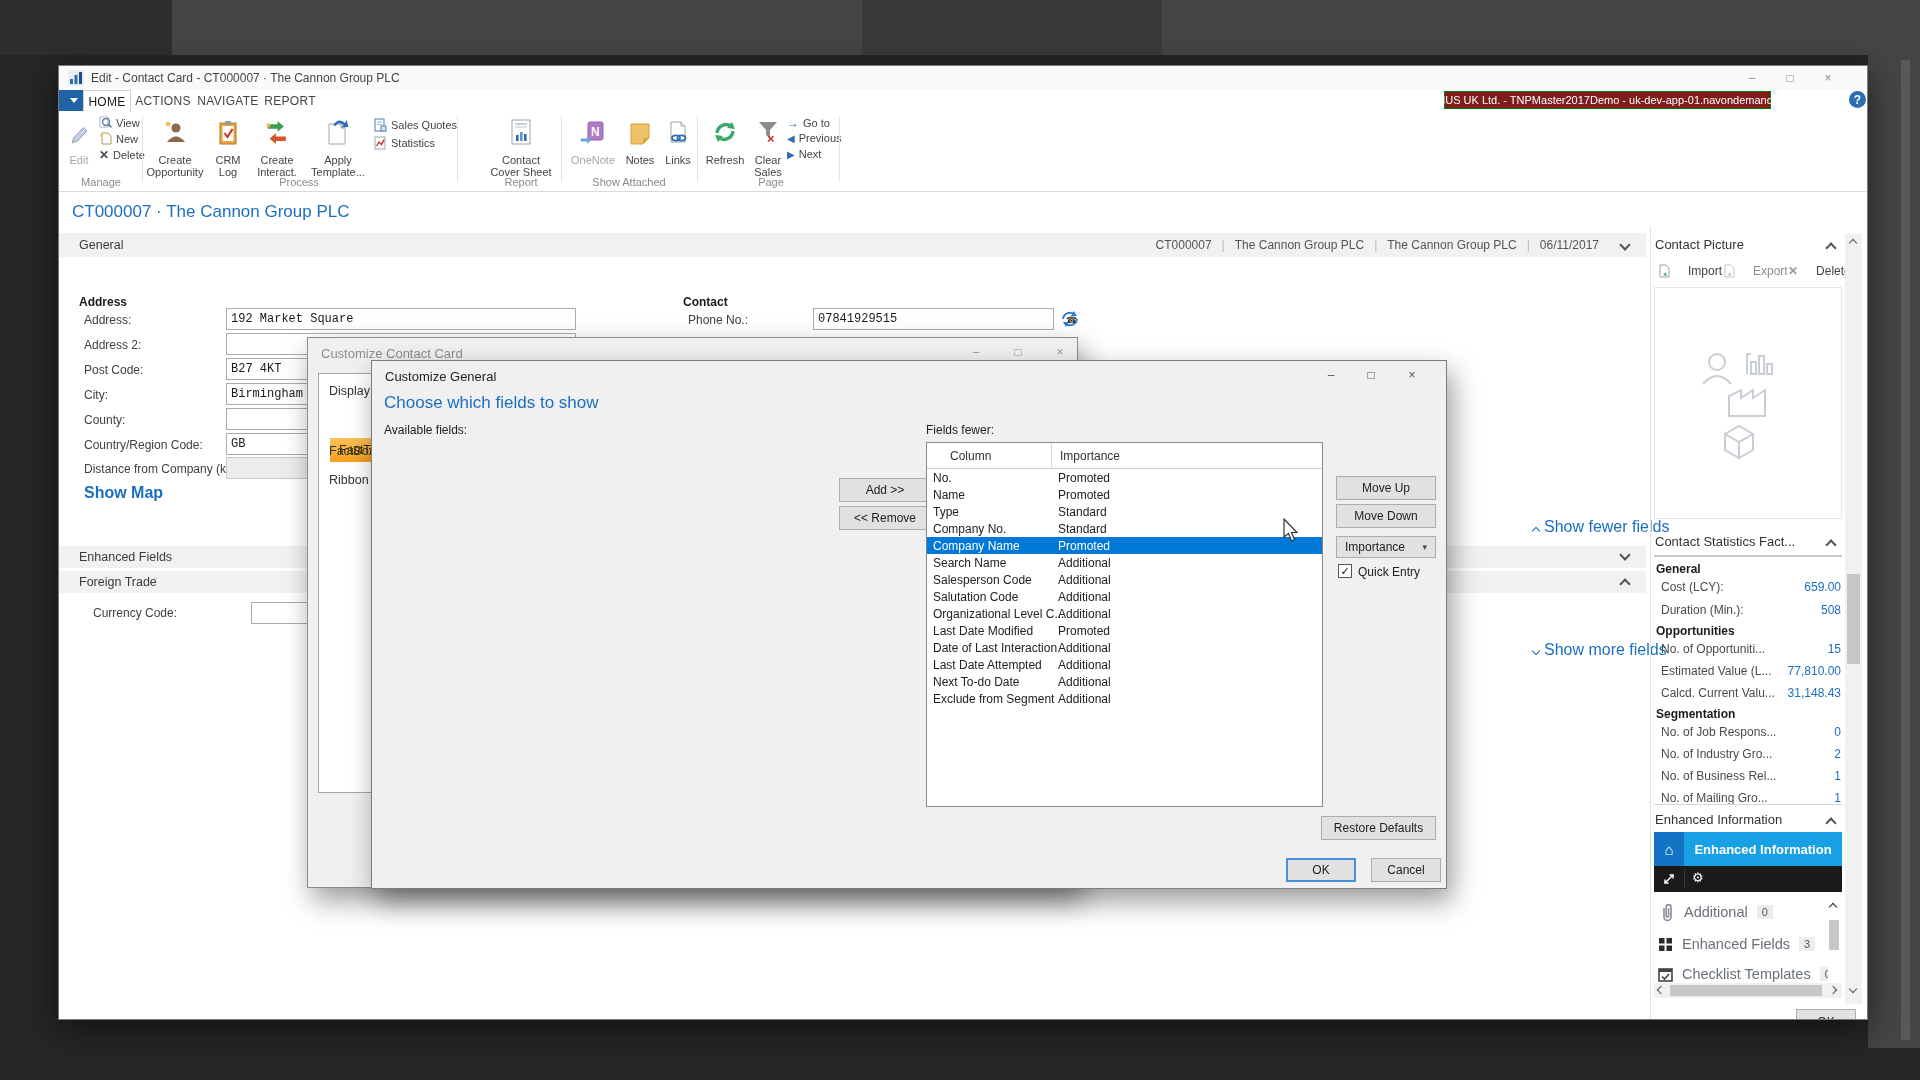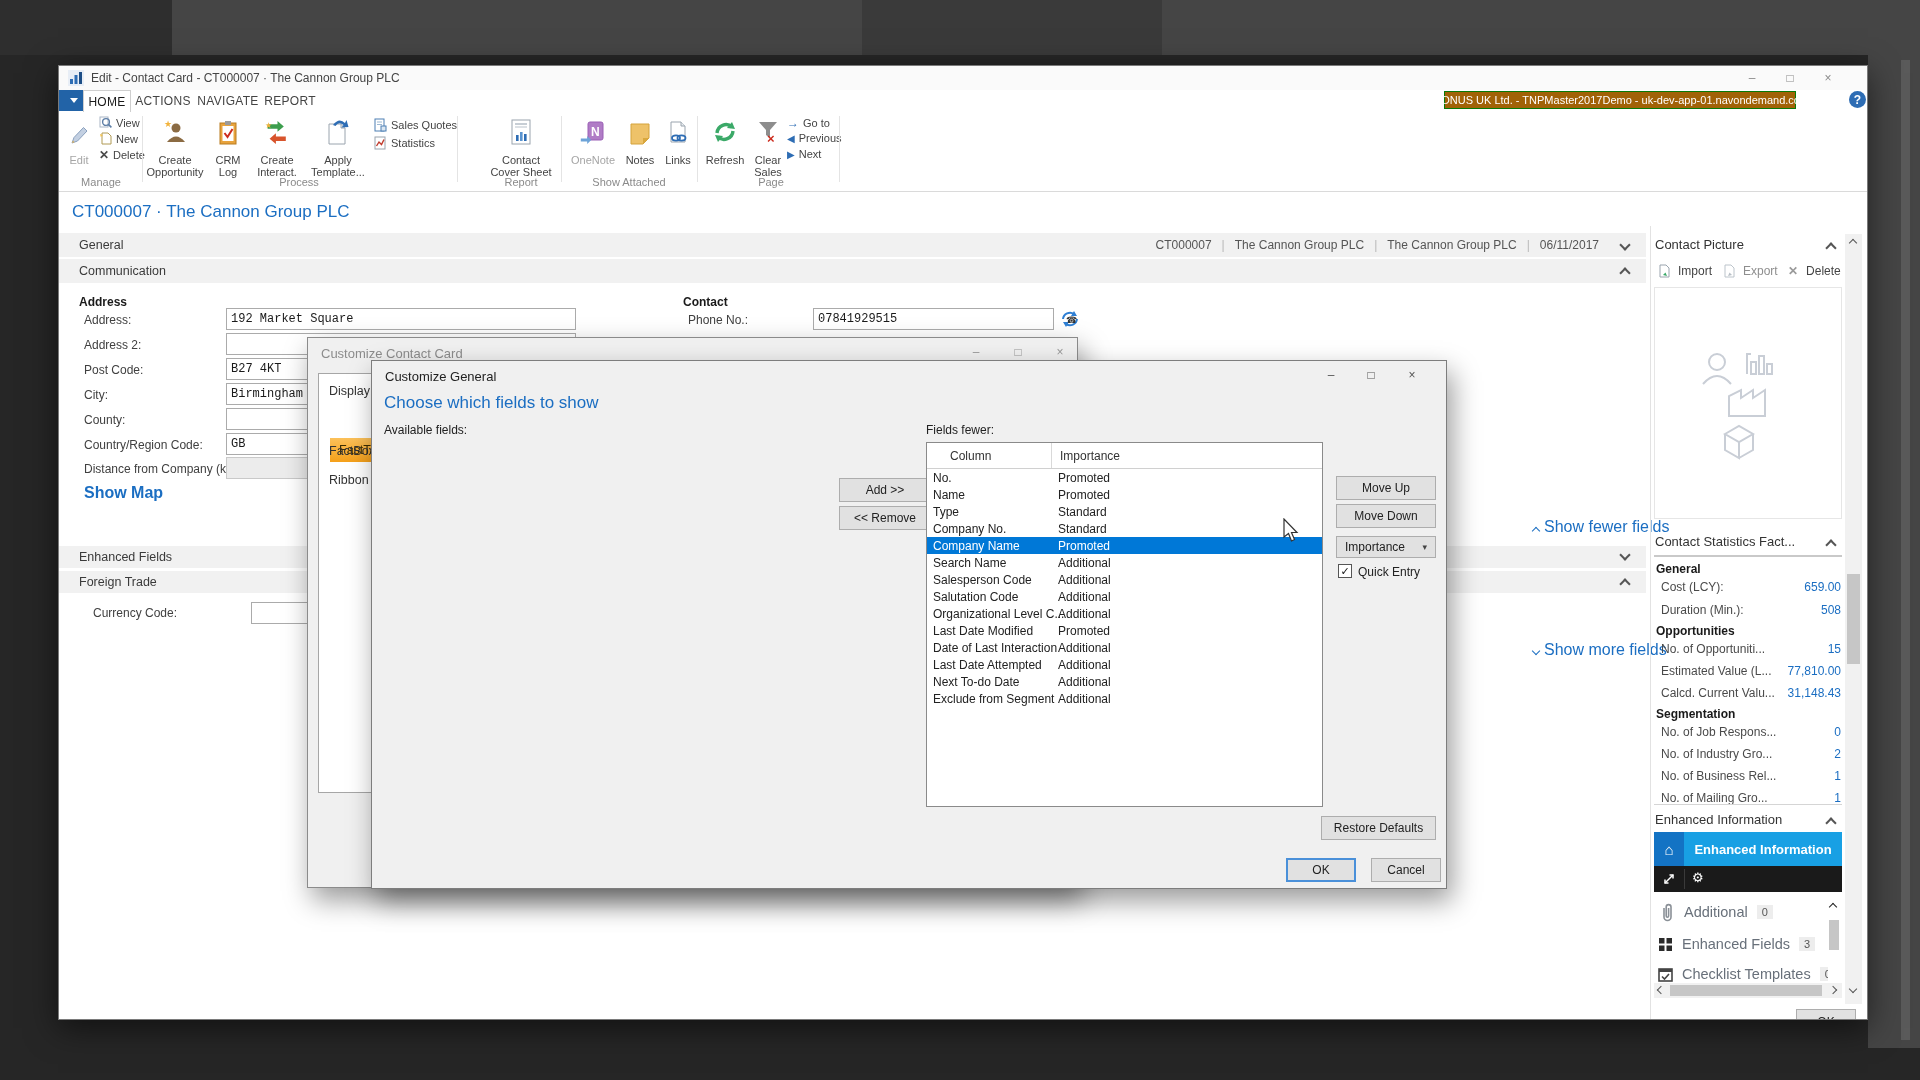--- a/index.html
+++ b/index.html
@@ -9,21 +9,21 @@
   
   .dk1{background:#454545}.dk2{background:#2e2e2e}.dk3{background:#3a3a3a}.dk4{background:#5a5a5a}
   
   #win{left:58px;top:65px;width:1810px;height:955px;background:#fff;border:1px solid #7a7a7a;box-shadow:0 8px 30px rgba(0,0,0,.55);overflow:hidden}
   .wtitle{left:32px;top:5px;font-size:12px;color:#444;white-space:nowrap}
   .wc{top:0;width:34px;height:24px;display:flex;align-items:center;justify-content:center;color:#8b8b8b;font-size:12px}
   .appbtn{left:0;top:24px;width:30px;height:21px;background:#2263a7;display:flex;align-items:center;justify-content:center}
   .appbtn .tri{width:0;height:0;border-left:4px solid transparent;border-right:4px solid transparent;border-top:5px solid #fff}
   .mtab{top:24px;height:22px;display:flex;align-items:center;justify-content:center;font-size:12px;color:#444;letter-spacing:.3px}
   .mtab.act{background:#fff;border:1px solid #cfcfcf;border-bottom:none;color:#1a1a1a}
-  .badge{left:1385px;top:25px;width:352px;height:18px;background:#a16207;border:1px solid #087a08;color:#fff;font-size:11px;display:flex;align-items:center;justify-content:center;white-space:nowrap}
+  .badge{left:1385px;top:25px;width:327px;height:18px;background:#7f1d1d;border:1px solid #087a08;color:#fff;font-size:11px;display:flex;align-items:center;justify-content:center;white-space:nowrap}
   .helpc{left:1790px;top:25px;width:17px;height:17px;border-radius:50%;background:#2e6db4;color:#fff;font-size:12px;font-weight:bold;display:flex;align-items:center;justify-content:center}
   
   #ribbon{left:0;top:46px;width:1810px;height:80px;background:#fff;border-bottom:1px solid #dadada}
   .rsep{top:4px;height:66px;width:1px;background:#e4e4e4}
   .rbtn{top:2px;text-align:center}
   .ric{height:32px;display:flex;align-items:flex-end;justify-content:center}
   .rlb{font-size:11px;color:#444;line-height:12px;margin-top:8px}
   .rlb.dis{color:#a5a5a5}
   .rsm{display:flex;align-items:center;gap:4px;font-size:11px;color:#444;white-space:nowrap}
   .rgl{top:64px;font-size:11px;color:#8a8a8a;transform:translateX(-50%);white-space:nowrap}
@@ -40,21 +40,21 @@
   .grphd{position:absolute;font-size:12px;font-weight:bold;color:#1a1a1a;white-space:nowrap}
   .flabel{position:absolute;font-size:12px;color:#404040;white-space:nowrap}
   .fld{position:absolute;height:22px;border:1px solid #ababab;font-size:12px;padding:0 4px;font-family:Liberation Mono, monospace;color:#1a1a1a;background:#fff}
   .fld.dis{background:#ececec;border-color:#c9c9c9}
   .lnk{position:absolute;font-size:16px;color:#1b6ec2;white-space:nowrap;cursor:pointer}
   .lnk.b{font-weight:bold}
   .vsep{left:1591px;top:160px;width:1px;height:795px;background:#e2e2e2}
   
   .fbhd{position:absolute;font-size:13px;color:#333;white-space:nowrap}
   .fbchv{position:absolute;left:1768px}
-  .fbtool{position:absolute;display:flex;align-items:flex-start;gap:8px;font-size:12px;color:#444;white-space:nowrap}
+  .fbtool{position:absolute;display:flex;align-items:flex-start;gap:18px;font-size:12px;color:#444;white-space:nowrap}
   .stgrp{position:absolute;left:1597px;font-size:12px;font-weight:bold;color:#1a1a1a}
   .strow{position:absolute;left:1602px;width:180px;display:flex;justify-content:space-between;font-size:12px}
   .strow .sl{color:#4a4a4a;white-space:nowrap}
   .strow .sv{color:#1b6ec2;white-space:nowrap}
   .enrow{position:absolute;left:1599px;height:28px;display:flex;align-items:center;gap:9px;color:#68707a;font-size:14.5px;white-space:nowrap}
   .cnt{background:#ededed;color:#555;font-size:11px;padding:1px 5px}
   .sb{background:#f1f1f1}
   .sbthumb{background:#c6c6c6}
   
   .dlg{position:absolute;background:#f0f0f0;border:1px solid #8b8b8b;box-shadow:5px 12px 26px rgba(0,0,0,.4)}
@@ -302,24 +302,20 @@
           <span class="gsep">|</span>
         <span>The Cannon Group PLC</span>
           <span class="gsep">|</span>
         <span>The Cannon Group PLC</span>
           <span class="gsep">|</span>
         <span>06/11/2017</span>
       </div>
       <span class="chv d bandchv"></span>
     </div>
 
-    <div class="ab band" style="top:193px">
-      <span>Communication</span>
-      <span class="chv u bandchv" style="top:10px"></span>
-    </div>
 
     <div class="ab grphd" style="left:20px;top:229px">Address</div>
     <div class="flabel" style="left:25px;top:247px">Address:</div>
     <input class="fld" style="left: 167px; top: 242px; width: 350px;" value="192 Market Square">
     <div class="flabel" style="left:25px;top:272px">Address 2:</div>
     <input class="fld" style="left: 167px; top: 267px; width: 350px;" value="">
     <div class="flabel" style="left:25px;top:297px">Post Code:</div>
     <input class="fld" style="left: 167px; top: 292px; width: 350px;" value="B27 4KT">
     <div class="flabel" style="left:25px;top:322px">City:</div>
     <input class="fld" style="left: 167px; top: 317px; width: 350px;" value="Birmingham">

